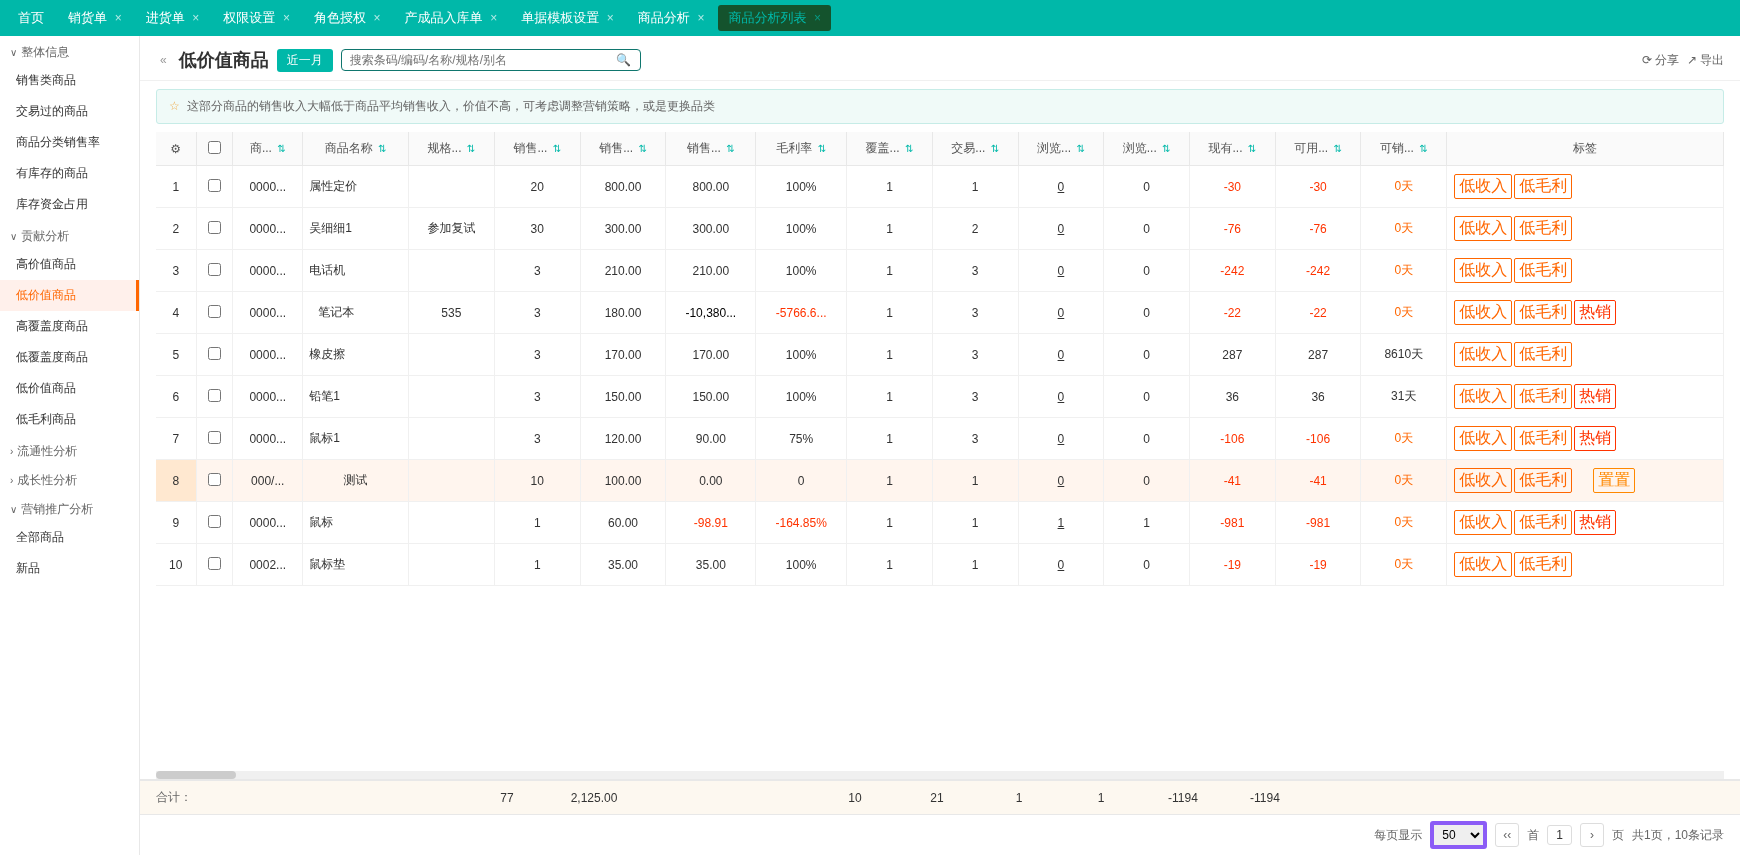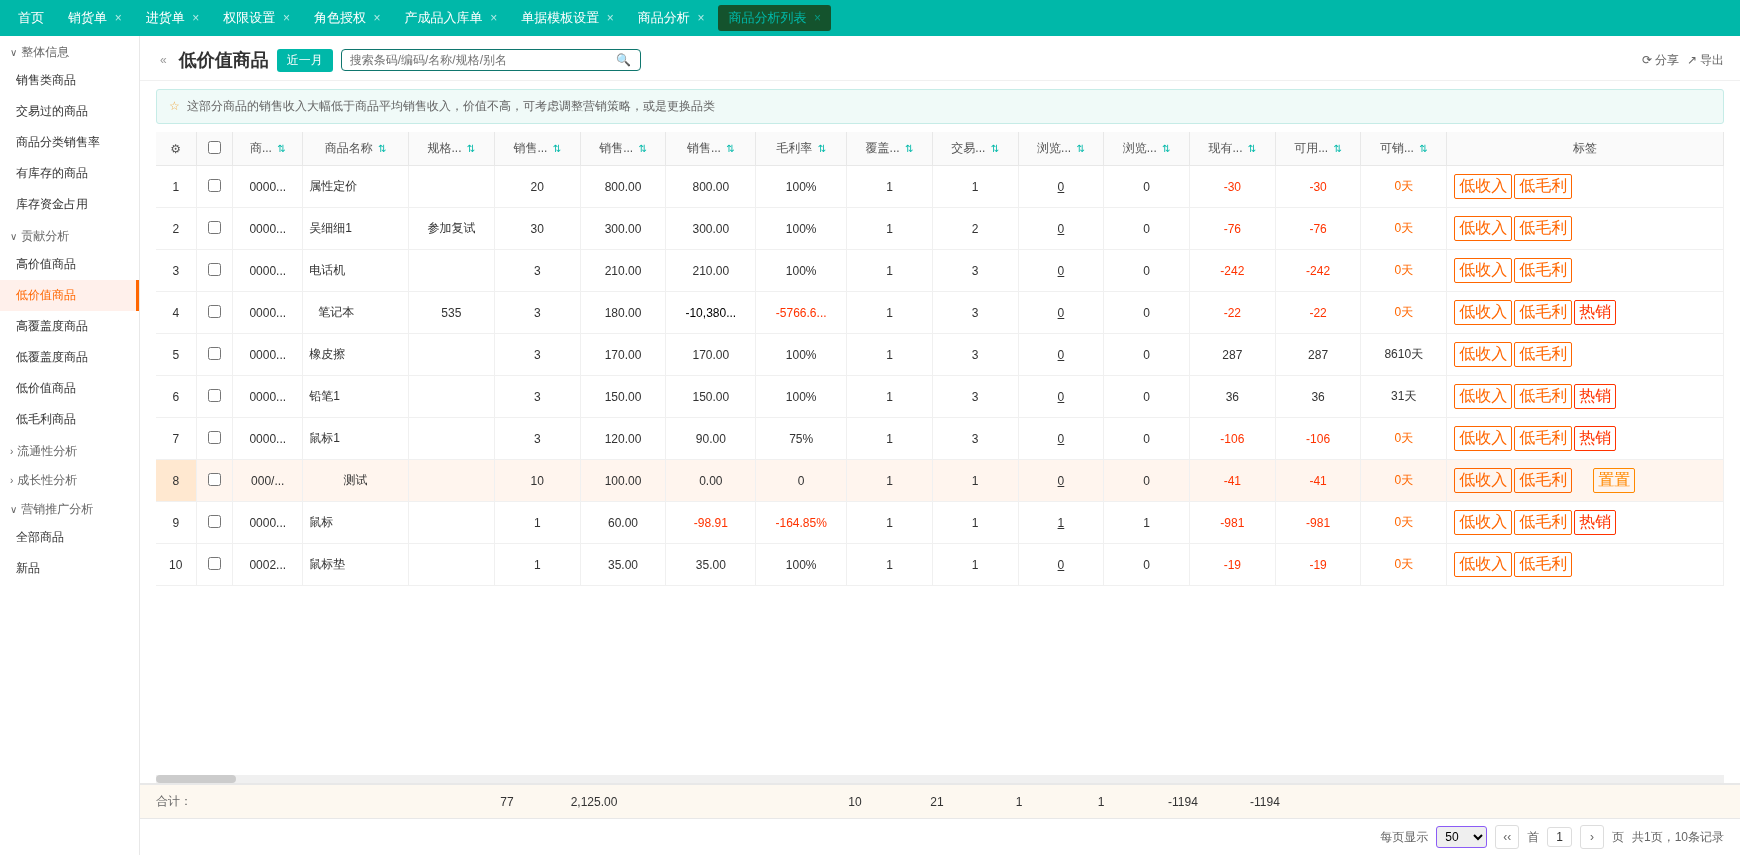--- a/index.html
+++ b/index.html
@@ -203,21 +203,21 @@
       border-top: 1px solid #e8e8e8;
       padding: 6px 16px;
       display: flex;
       align-items: center;
       justify-content: flex-end;
       gap: 8px;
       background: #fff;
     }
     .pagination-text { color: #666; }
     .pagination select {
-      border: 1px solid #8b5cf6;
+      border: 4px solid #8b5cf6;
       padding: 2px 4px;
       border-radius: 3px;
     }
     .page-btn {
       width: 24px;
       height: 24px;
       display: flex;
       align-items: center;
       justify-content: center;
       border: 1px solid #ddd;

